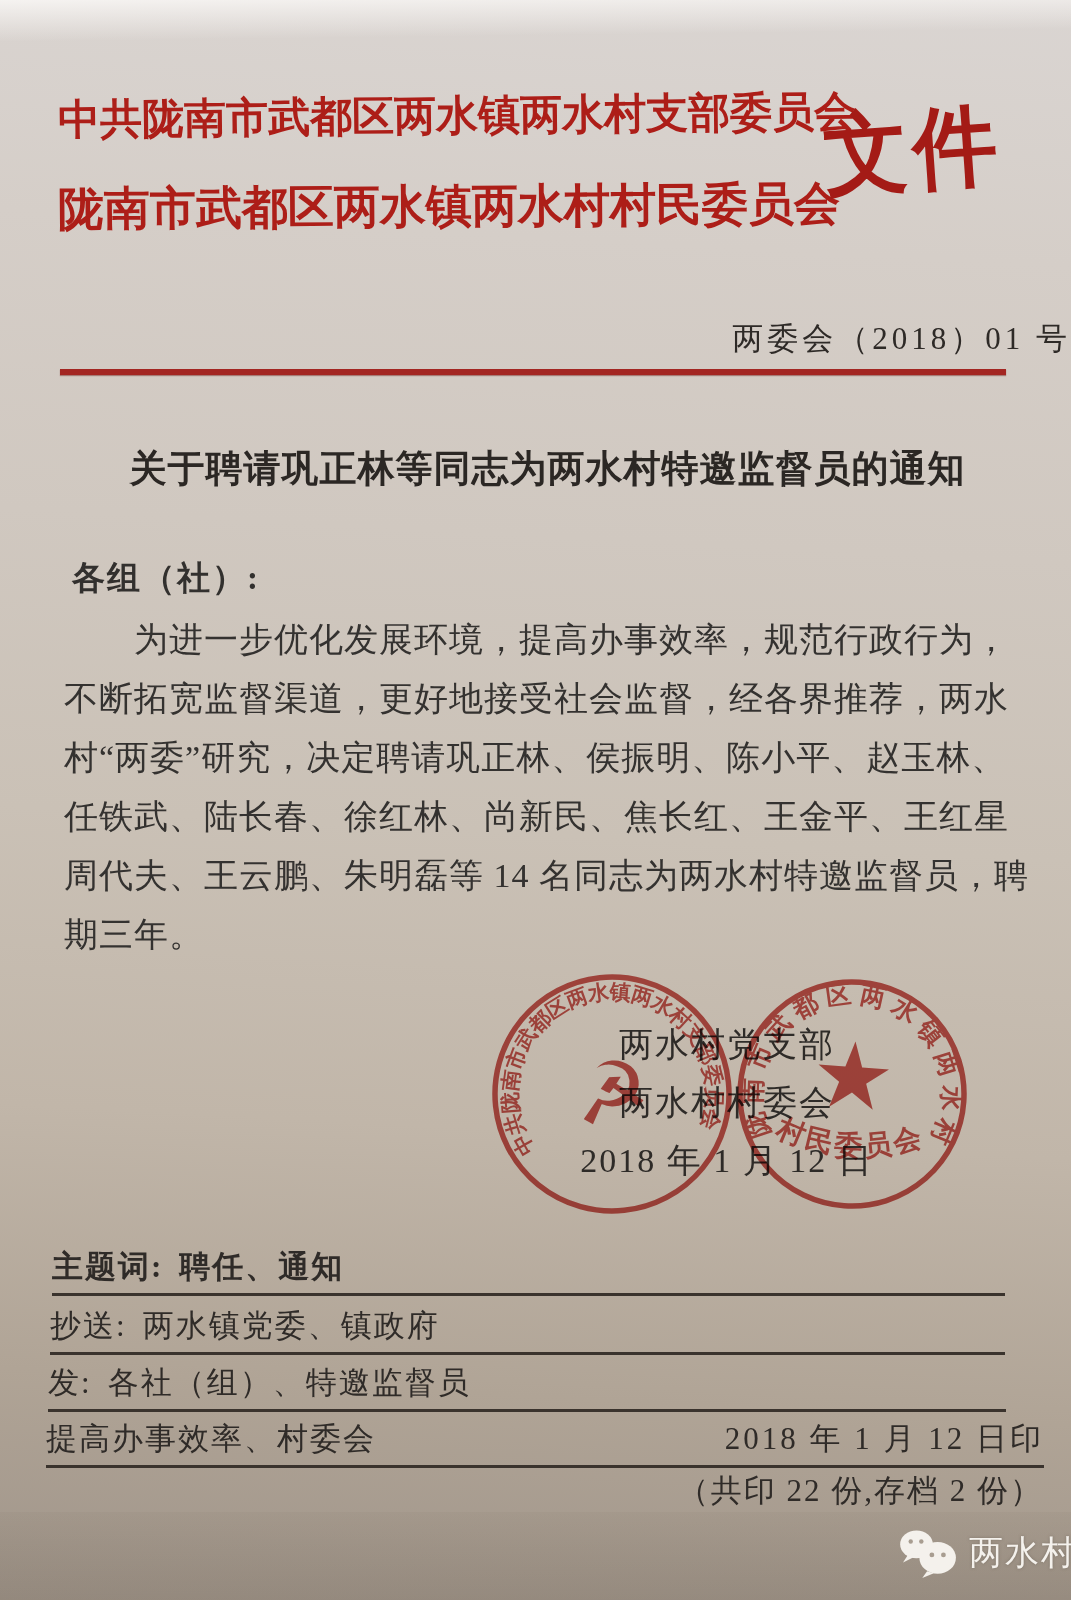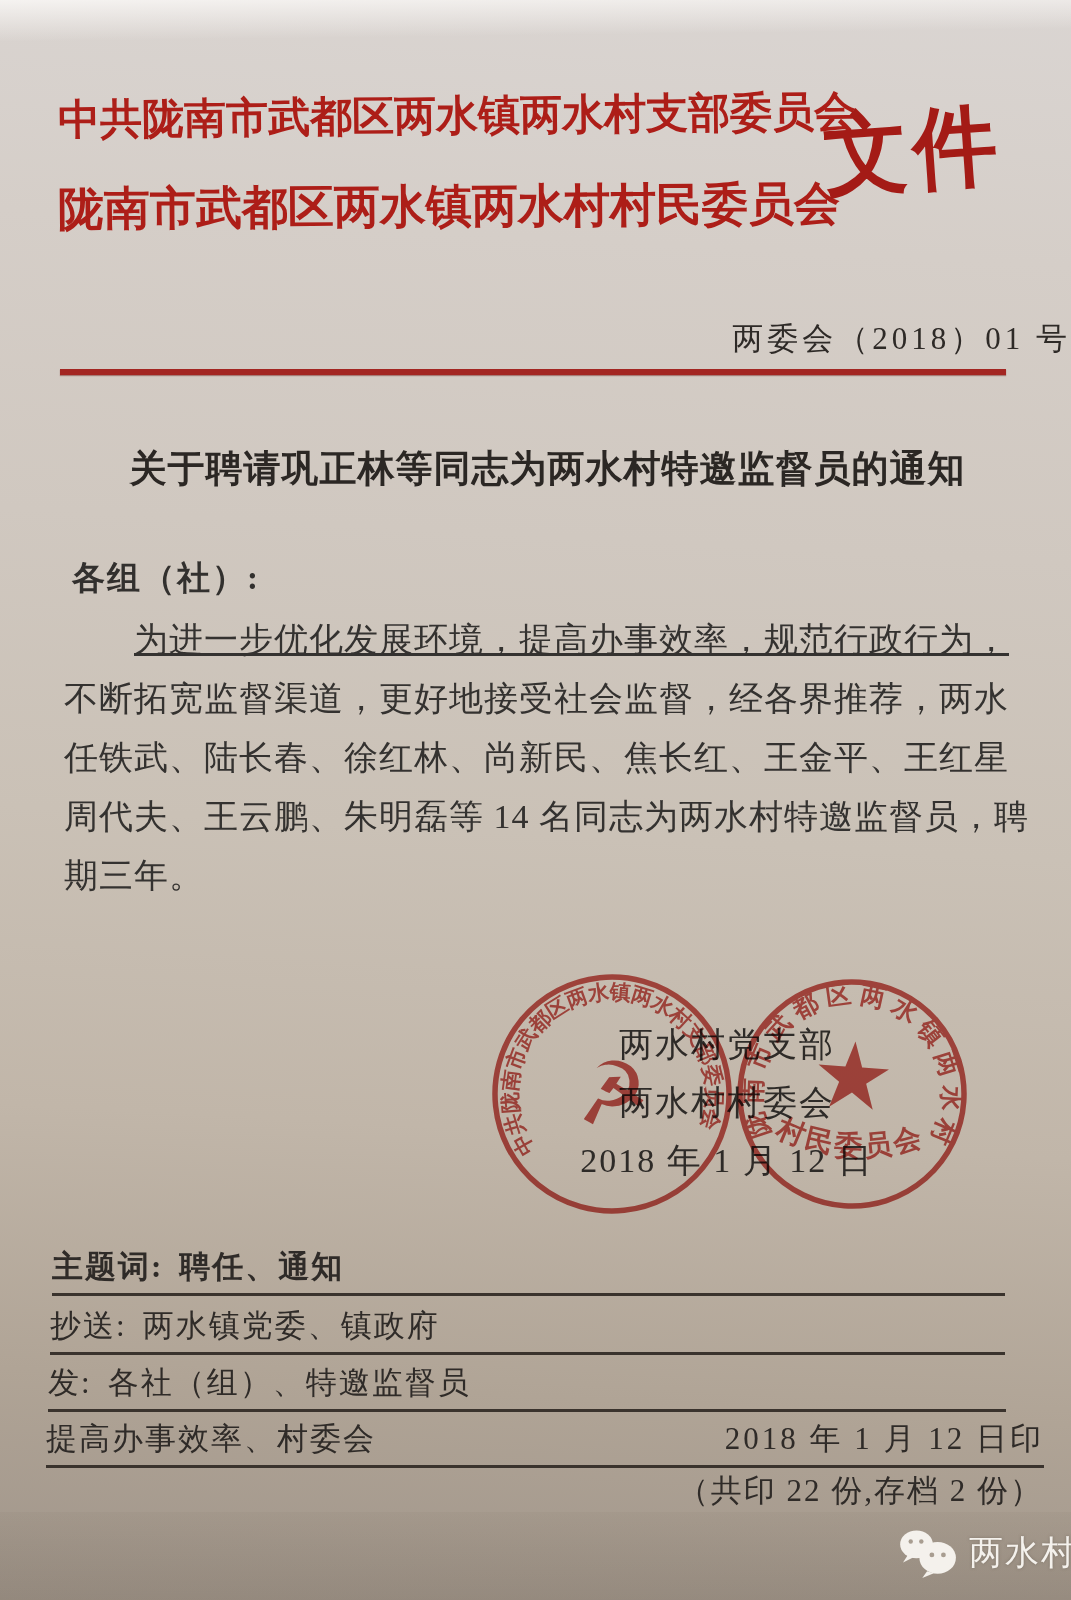--- a/index.html
+++ b/index.html
@@ -28,21 +28,21 @@
     box-shadow:0 1px 1px rgba(110,28,24,.45);}
 
   .title{position:absolute;top:444px;left:12px;width:100%;text-align:center;
     font-family:"Liberation Sans",sans-serif;font-weight:700;font-size:37px;color:#2b2724;
     letter-spacing:1px;white-space:nowrap;}
 
   .salutation{position:absolute;top:556px;left:72px;font-size:33px;color:#32302e;
     letter-spacing:2px;white-space:nowrap;font-weight:bold;}
   .body-block{position:absolute;top:610px;left:64px;width:948px;font-size:34px;color:#343230;letter-spacing:1px;}
   .body-line{height:59px;line-height:59px;white-space:nowrap;}
-  .body-line.indent{text-indent:70px;text-decoration:underline;}
+  .body-line.indent{text-indent:70px;}
 
   .sig-block{position:absolute;left:552px;top:1016px;width:350px;text-align:center;z-index:1;}
   .sig-line{font-size:34px;color:#2e2b28;height:58px;line-height:58px;letter-spacing:2px;white-space:nowrap;}
 
   .stamp{position:absolute;z-index:2;mix-blend-mode:multiply;opacity:.88;}
   .stamp-party{left:486px;top:968px;transform:rotate(-6deg);}
   .stamp-village{left:732px;top:974px;transform:rotate(4deg);}
 
   .f-row{position:absolute;border-bottom:3px solid #3a332d;font-size:31px;color:#2f2b28;
     white-space:nowrap;padding-bottom:5px;}
@@ -73,20 +73,21 @@
 
   <div class="doc-number">两委会（2018）01 号</div>
   <div class="red-rule"></div>
 
   <div class="title">关于聘请巩正林等同志为两水村特邀监督员的通知</div>
 
   <div class="salutation">各组（社）:</div>
   <div class="body-block">
     <div class="body-line indent">为进一步优化发展环境，提高办事效率，规范行政行为，</div>
     <div class="body-line">不断拓宽监督渠道，更好地接受社会监督，经各界推荐，两水</div>
+    <div class="body-line">村“两委”研究，决定聘请巩正林、侯振明、陈小平、赵玉林、</div>
     <div class="body-line">任铁武、陆长春、徐红林、尚新民、焦长红、王金平、王红星</div>
     <div class="body-line">周代夫、王云鹏、朱明磊等 14 名同志为两水村特邀监督员，聘</div>
     <div class="body-line">期三年。</div>
   </div>
 
   <div class="sig-block">
     <div class="sig-line">两水村党支部</div>
     <div class="sig-line">两水村村委会</div>
     <div class="sig-line">2018 年 1 月 12 日</div>
   </div>

